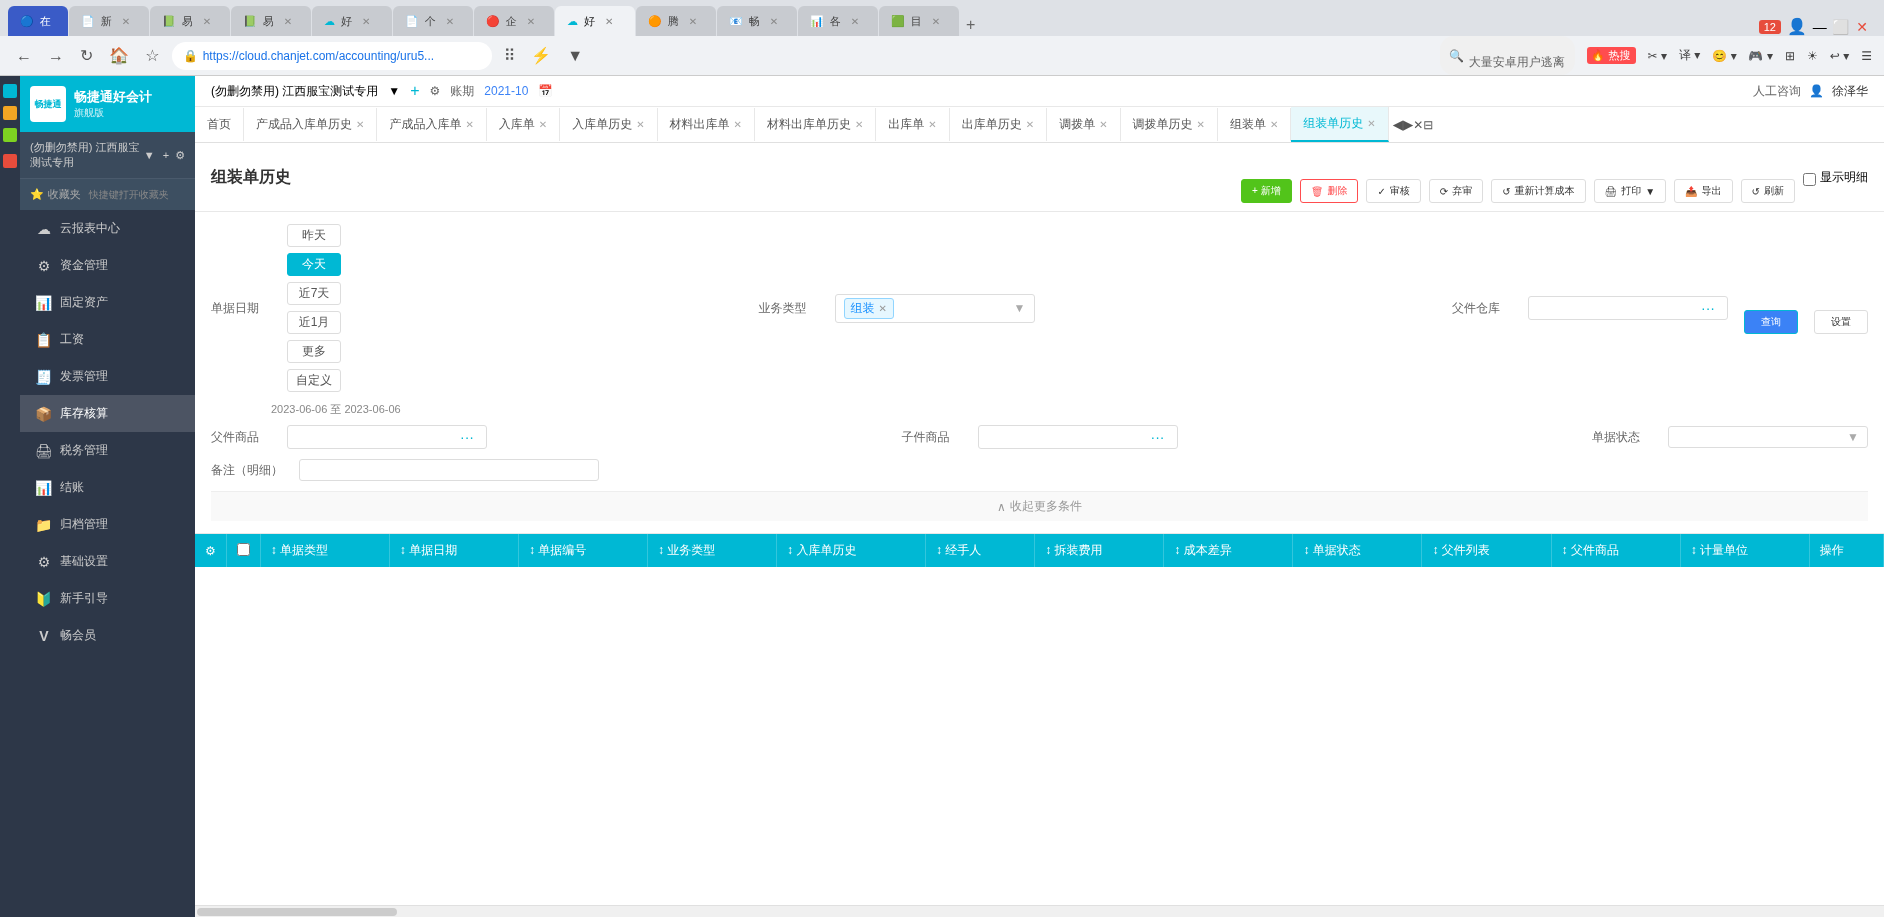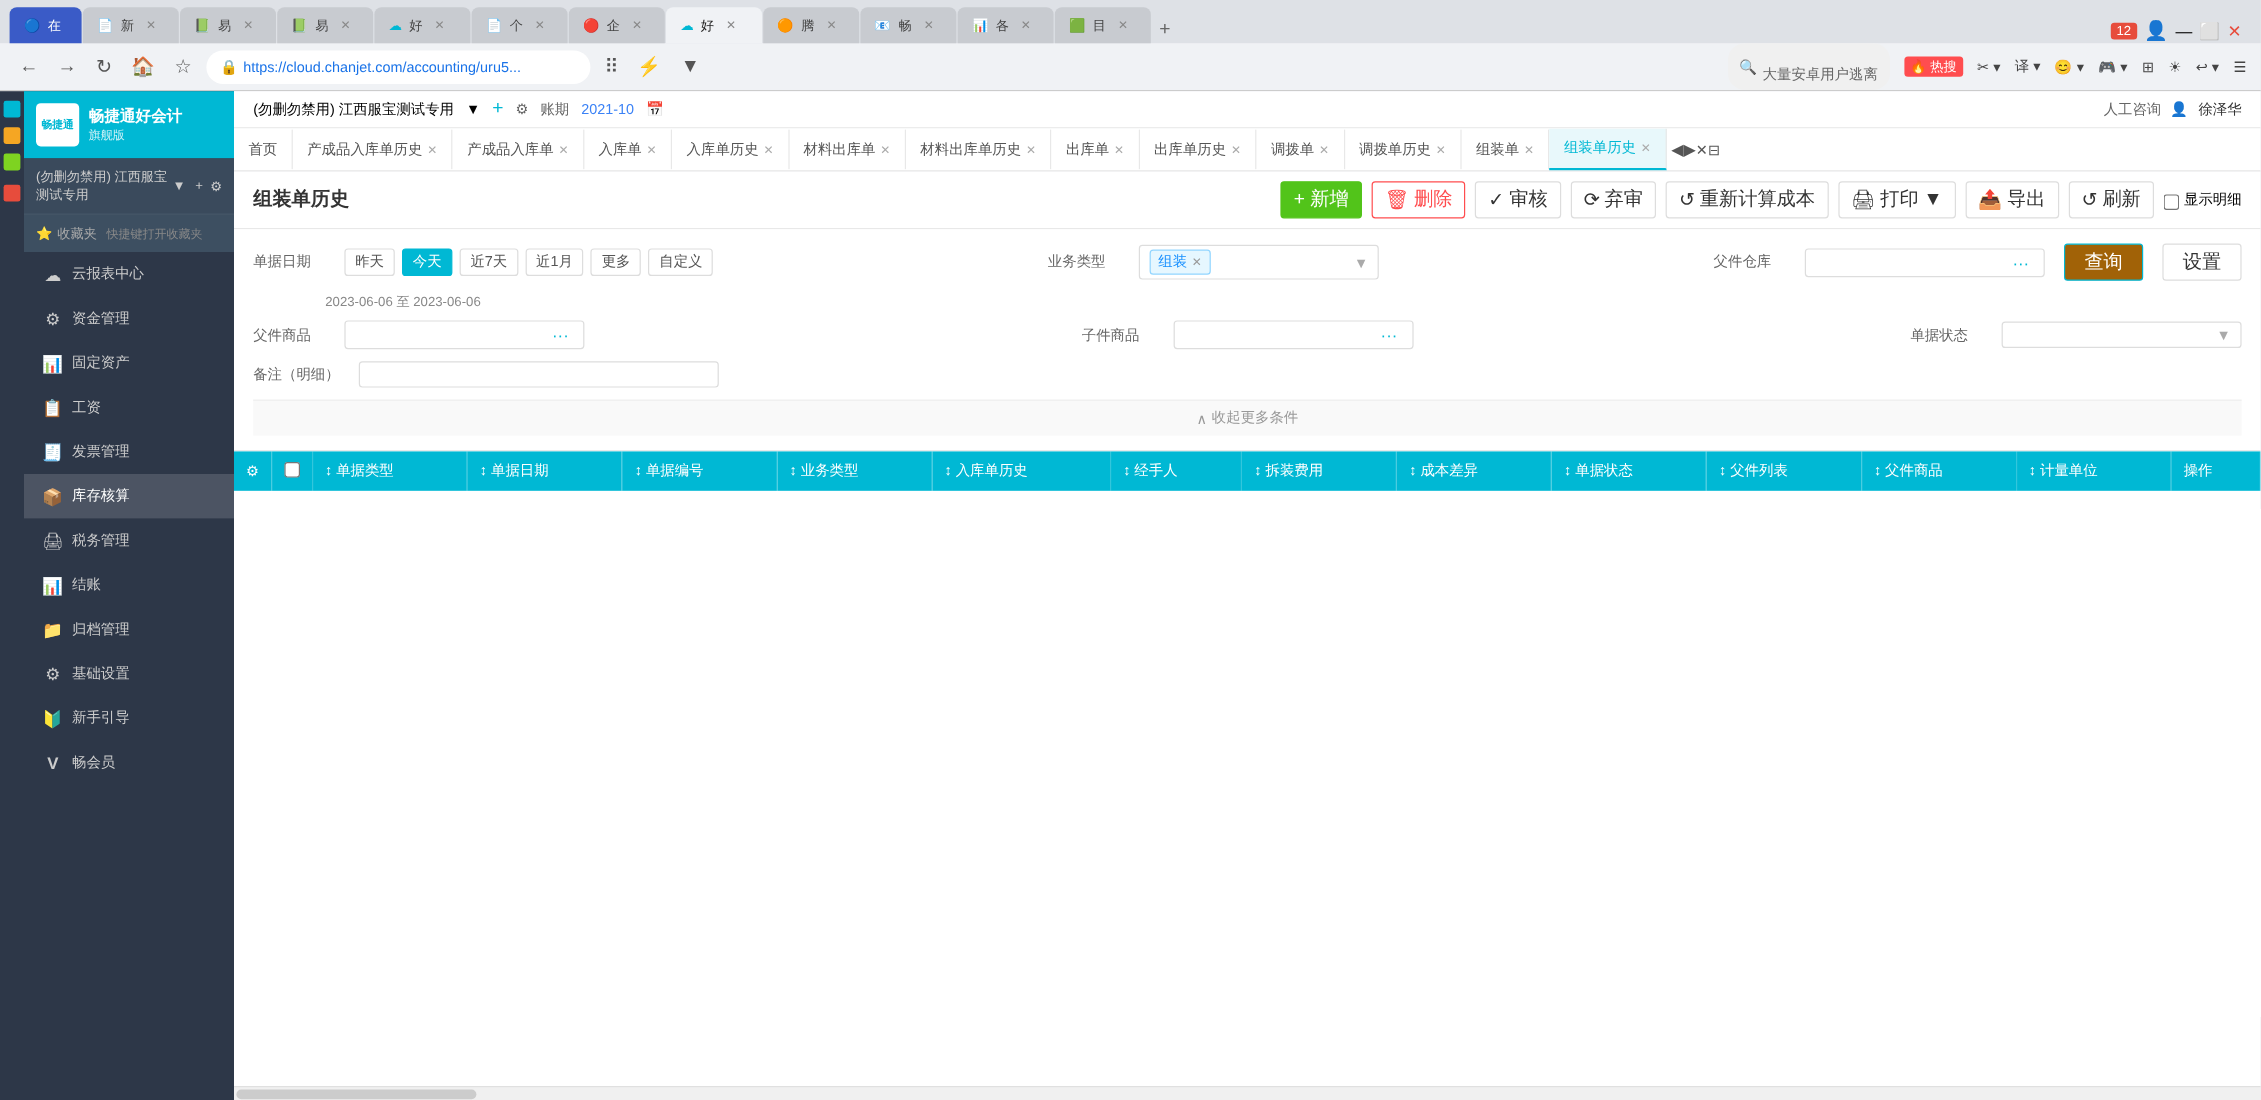--- a/index.html
+++ b/index.html
@@ -48,30 +48,30 @@
     .nav-tab { display: inline-flex; align-items: center; padding: 8px 12px; font-size: 12px; color: #555; cursor: pointer; border-right: 1px solid #e8e8e8; gap: 4px; white-space: nowrap; }
     .nav-tab.active { background: #e8f8fb; color: #00b8d4; border-bottom: 2px solid #00b8d4; }
     .nav-tab .close-x { color: #aaa; font-size: 10px; cursor: pointer; }
     .nav-tabs-arrows { display: flex; align-items: center; padding: 0 4px; }
     .nav-tabs-arrows button { background: none; border: none; cursor: pointer; color: #555; }
 
     
     .page-header { background: #fff; padding: 8px 16px; display: flex; align-items: center; justify-content: space-between; border-bottom: 1px solid #e8e8e8; }
     .page-title { font-size: 16px; font-weight: bold; color: #333; }
     .header-actions { display: flex; align-items: center; gap: 8px; }
-    .btn { display: inline-flex; align-items: center; gap: 4px; padding: 4px 10px; border-radius: 3px; font-size: 16px; cursor: pointer; border: 1px solid #ddd; background: #fff; color: #333; }
+    .btn { display: inline-flex; align-items: center; gap: 4px; padding: 4px 10px; border-radius: 3px; font-size: 10px; cursor: pointer; border: 1px solid #ddd; background: #fff; color: #333; margin-top: 28px; }
     .btn-primary { background: #52c41a; color: #fff; border-color: #52c41a; }
-    .btn-teal { background: #a16207; color: #fff; border-color: #00b8d4; }
+    .btn-teal { background: #3b82f6; color: #fff; border-color: #00b8d4; }
     .btn-danger { color: #ff4d4f; border-color: #ff4d4f; }
 
     
     .filter-section { background: #fff; padding: 12px 16px; border-bottom: 1px solid #e8e8e8; }
     .filter-row { display: flex; align-items: center; gap: 16px; margin-bottom: 10px; }
     .filter-label { color: #666; font-size: 12px; white-space: nowrap; min-width: 60px; }
-    .date-filter { display: flex; gap: 6px; }
+    .date-filter { display: flex; gap: 6px; flex-direction: column; }
     .date-btn { padding: 2px 8px; border: 1px solid #ddd; border-radius: 3px; background: #fff; cursor: pointer; font-size: 12px; color: #555; }
     .date-btn.active { background: #00b8d4; color: #fff; border-color: #00b8d4; }
     .filter-tag { display: inline-flex; align-items: center; gap: 4px; background: #e6f7ff; border: 1px solid #91d5ff; border-radius: 3px; padding: 1px 6px; font-size: 12px; color: #1890ff; }
     .filter-tag .remove { cursor: pointer; color: #999; font-size: 10px; }
     .filter-input { border: 1px solid #ddd; border-radius: 3px; padding: 3px 8px; font-size: 12px; min-width: 160px; color: #333; }
     .collapse-bar { text-align: center; padding: 6px; color: #999; font-size: 12px; cursor: pointer; background: #f9f9f9; border-top: 1px solid #eee; display: flex; align-items: center; justify-content: center; gap: 4px; }
 
     
     .table-container { background: #fff; flex: 1; overflow: auto; }
     .data-table { width: 100%; border-collapse: collapse; }

